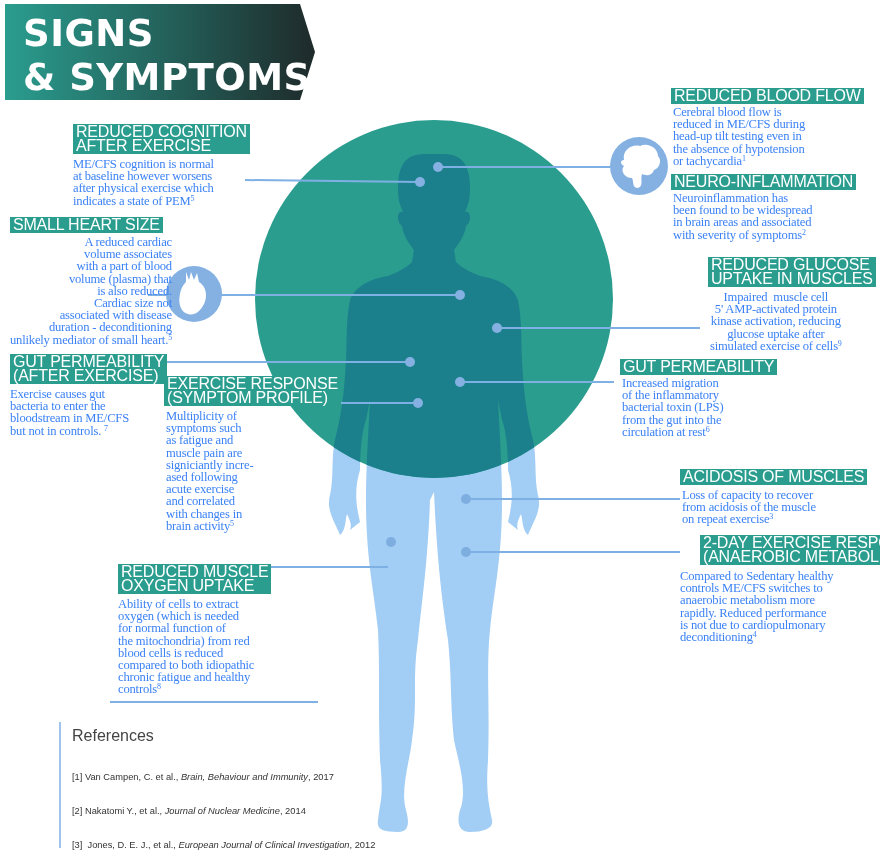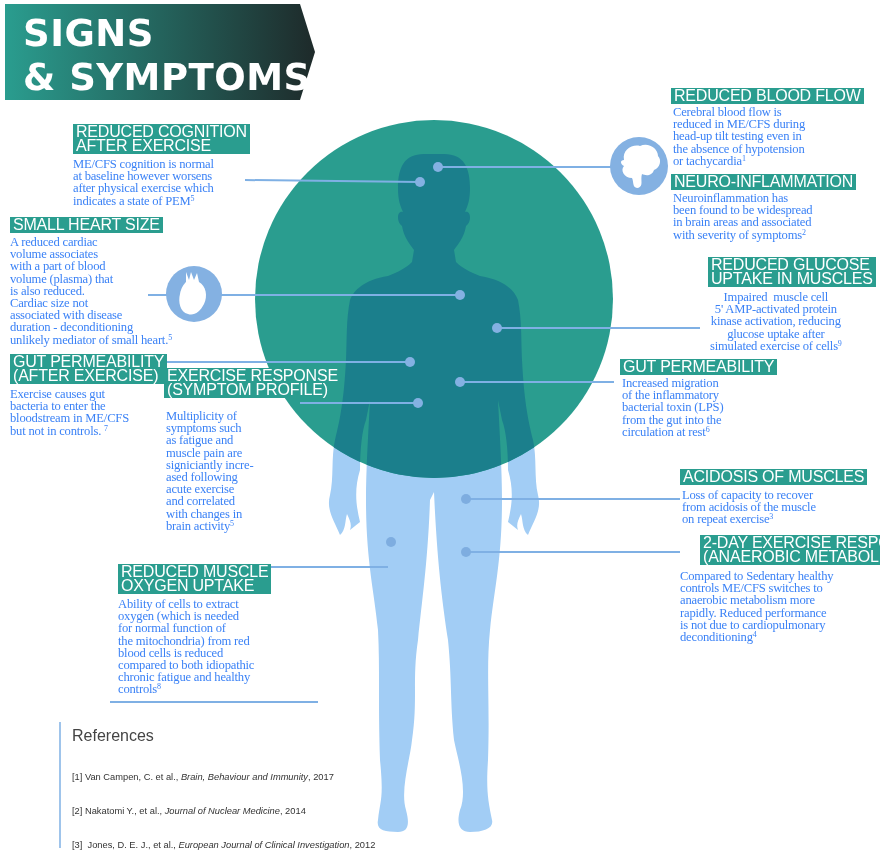--- a/index.html
+++ b/index.html
@@ -94,38 +94,38 @@
 </svg>
 
 <div class="tag" style="left:73px;top:124px;">REDUCED COGNITION
 AFTER EXERCISE</div>
 <div class="desc" style="left:73px;top:158px;"><span>ME/CFS cognition is normal
 at baseline however worsens
 after physical exercise which
 indicates a state of PEM</span><sup>5</sup></div>
 
 <div class="tag" style="left:10px;top:217px;">SMALL HEART SIZE</div>
-<div class="desc" style="left:10px;top:236px;"><span>A reduced cardiac
+<div class="desc" style="left:10px;top:236px;text-align:right;"><span>A reduced cardiac
 volume associates
 with a part of blood
 volume (plasma) that
 is also reduced.
 Cardiac size not
 associated with disease
 duration - deconditioning
 unlikely mediator of small heart.</span><sup>5</sup></div>
 
 <div class="tag" style="left:10px;top:354px;">GUT PERMEABILITY
 (AFTER EXERCISE)</div>
 <div class="desc" style="left:10px;top:388px;"><span>Exercise causes gut
 bacteria to enter the
 bloodstream in ME/CFS
 but not in controls. </span><sup>7</sup></div>
 
-<div class="tag" style="left:164px;top:368px;">EXERCISE RESPONSE
+<div class="tag" style="left:164px;top:376px;">EXERCISE RESPONSE
 (SYMPTOM PROFILE)</div>
 <div class="desc" style="left:166px;top:410px;"><span>Multiplicity of
 symptoms such
 as fatigue and
 muscle pain are
 signiciantly incre-
 ased following
 acute exercise
 and correlated
 with changes in

